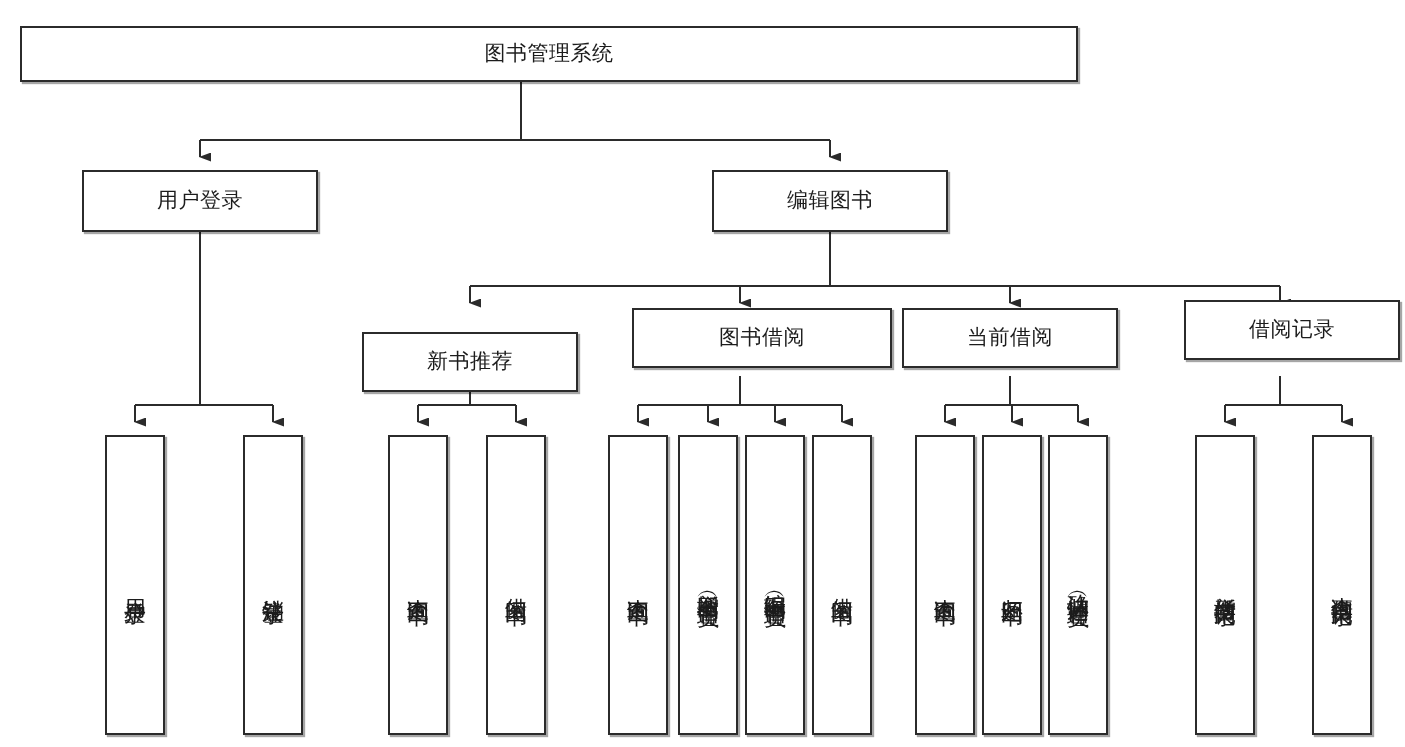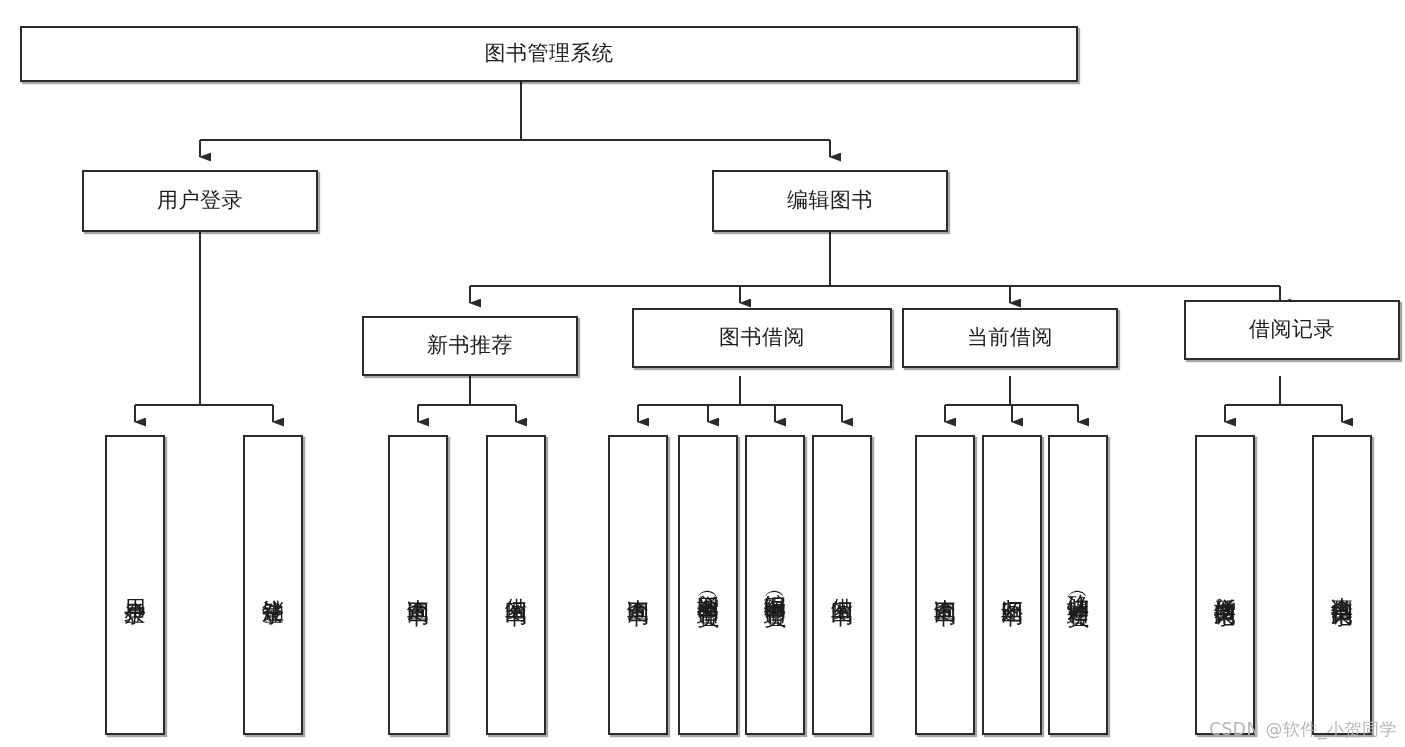--- a/index.html
+++ b/index.html
@@ -117,21 +117,21 @@
   <div id="nodes-layer">
       <div class="node-box" style="left: 20px; top: 12px; width: 1058px; height: 56px; margin-top: 14px;">
         <span class="node-label">图书管理系统</span>
       </div>
       <div class="node-box" style="left: 82px; top: 170px; width: 236px; height: 62px;">
         <span class="node-label">用户登录</span>
       </div>
       <div class="node-box" style="left: 712px; top: 170px; width: 236px; height: 62px;">
         <span class="node-label">编辑图书</span>
       </div>
-      <div class="node-box" style="left: 362px; top: 316px; width: 216px; height: 60px;">
+      <div class="node-box" style="left: 362px; top: 332px; width: 216px; height: 60px;">
         <span class="node-label">新书推荐</span>
       </div>
       <div class="node-box" style="left: 632px; top: 308px; width: 260px; height: 60px;">
         <span class="node-label">图书借阅</span>
       </div>
       <div class="node-box" style="left: 902px; top: 308px; width: 216px; height: 60px;">
         <span class="node-label">当前借阅</span>
       </div>
       <div class="node-box" style="left: 1172px; top: 300px; width: 216px; height: 60px; margin-left: 12px;">
         <span class="node-label">借阅记录</span>
@@ -170,15 +170,14 @@
         <span class="node-label">确认归还（管理员）</span>
       </div>
       <div class="node-box vertical" style="left: 1195px; top: 435px; width: 60px; height: 300px;">
         <span class="node-label">新增借阅记录</span>
       </div>
       <div class="node-box vertical" style="left: 1312px; top: 435px; width: 60px; height: 300px;">
         <span class="node-label">查询借阅记录</span>
       </div>
     </div>
 
-  <div id="watermark">CSDN @软件_小贺同学</div>
 
 </div>
 
 </body></html>

